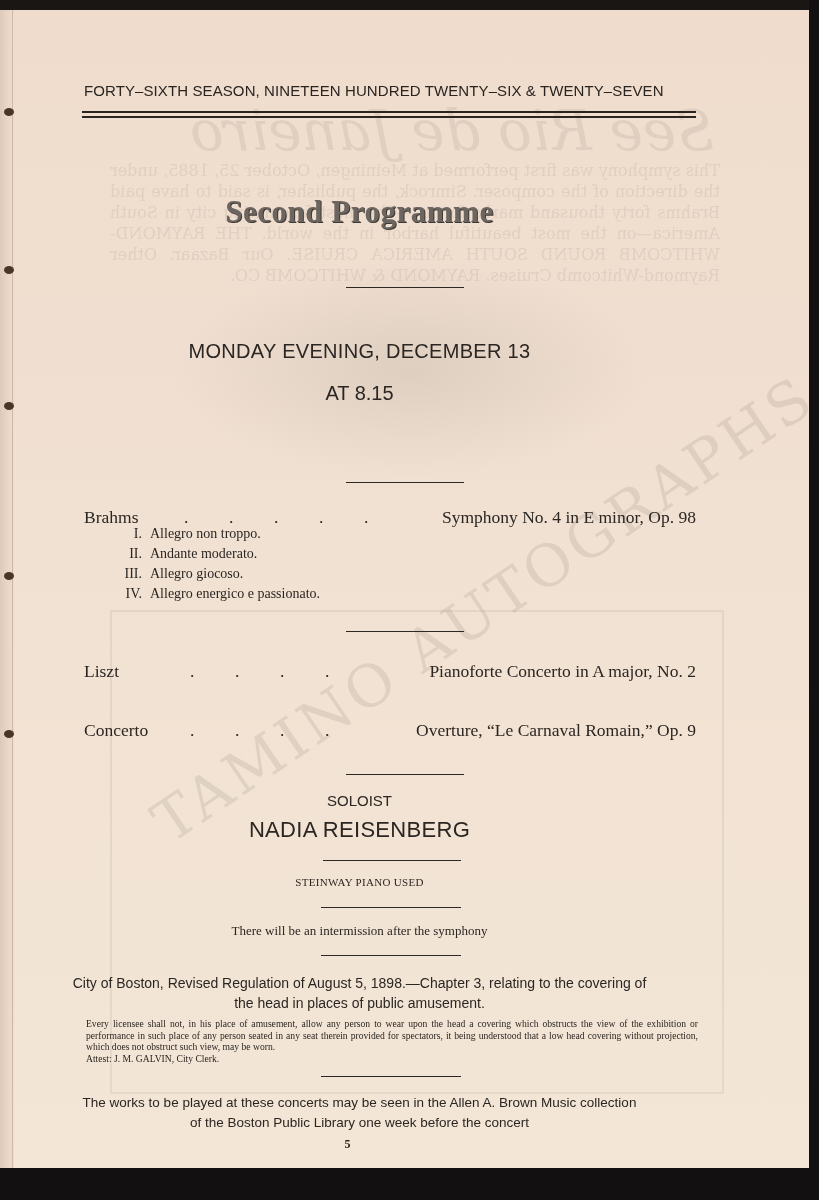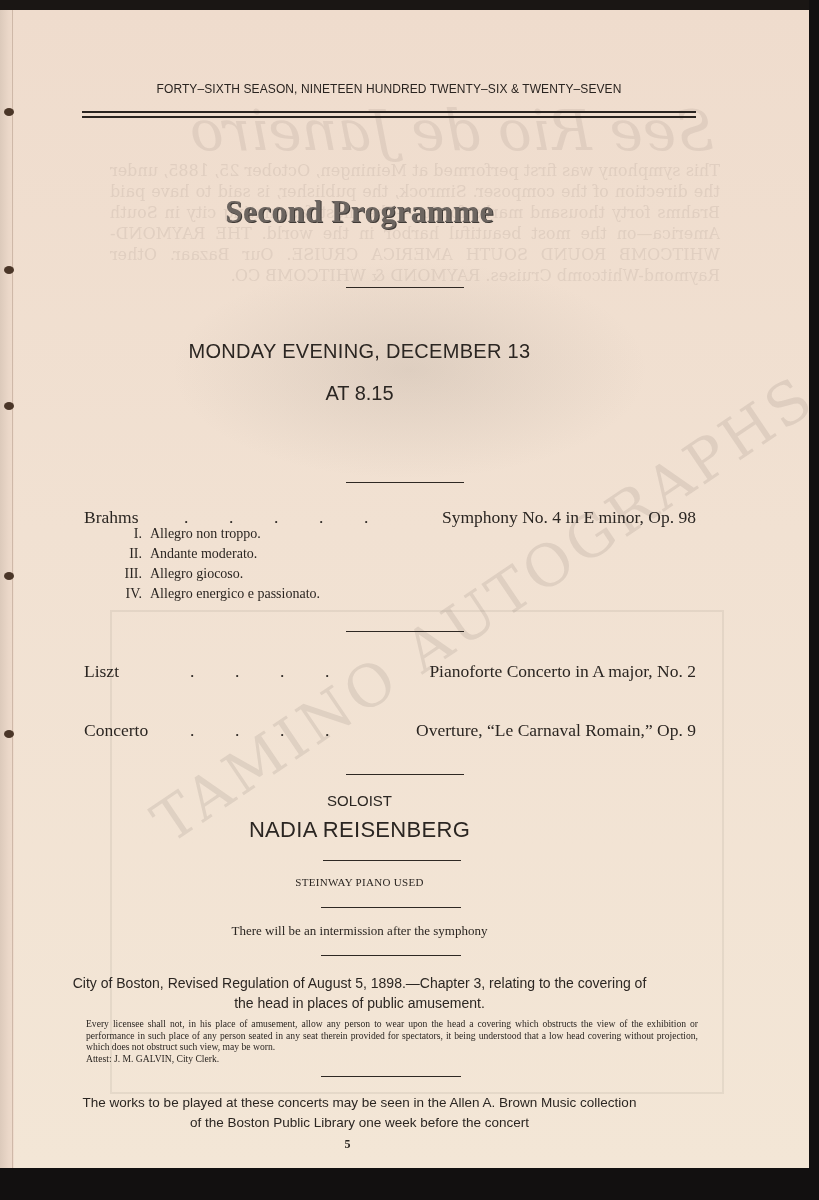--- a/index.html
+++ b/index.html
@@ -45,22 +45,22 @@
       border: 2px solid rgba(130,120,110,0.12);
     }
     .watermark {
       position: absolute; left: 140px; top: 790px;
       font-family: "DejaVu Serif", serif; font-size: 58px; letter-spacing: 4px;
       color: rgba(110,100,95,0.14); transform: rotate(-34deg); transform-origin: left top;
       white-space: nowrap; pointer-events: none;
     }
     .content { position: absolute; left: 0; top: 0; width: 809px; height: 100%; }
     .header {
-      position: absolute; left: 84px; top: 72px; width: 610px; text-align: center;
-      font-family: "Liberation Sans", "DejaVu Sans", sans-serif; font-size: 12px;
+      position: absolute; left: 84px; top: 72px; width: 610px; text-align: left;
+      font-family: "Liberation Sans", "DejaVu Sans", sans-serif; font-size: 15px;
       letter-spacing: 0.1px; color: #2a2420;
     }
     .rule-double {
       position: absolute; left: 82px; top: 101px; width: 614px; height: 7px;
       border-top: 2px solid #2a2420; border-bottom: 2px solid #2a2420; box-sizing: border-box;
     }
     .center { position: absolute; left: 0; width: 719px; text-align: center; }
     .title {
       top: 184px; font-size: 31px; font-weight: bold; color: #6c6560;
       letter-spacing: 0.5px;

